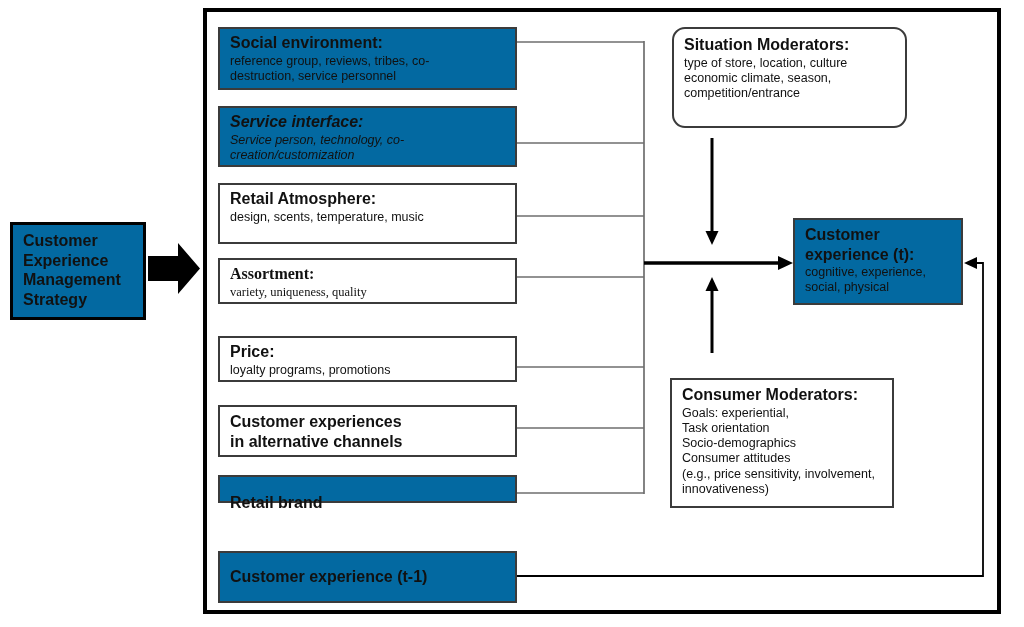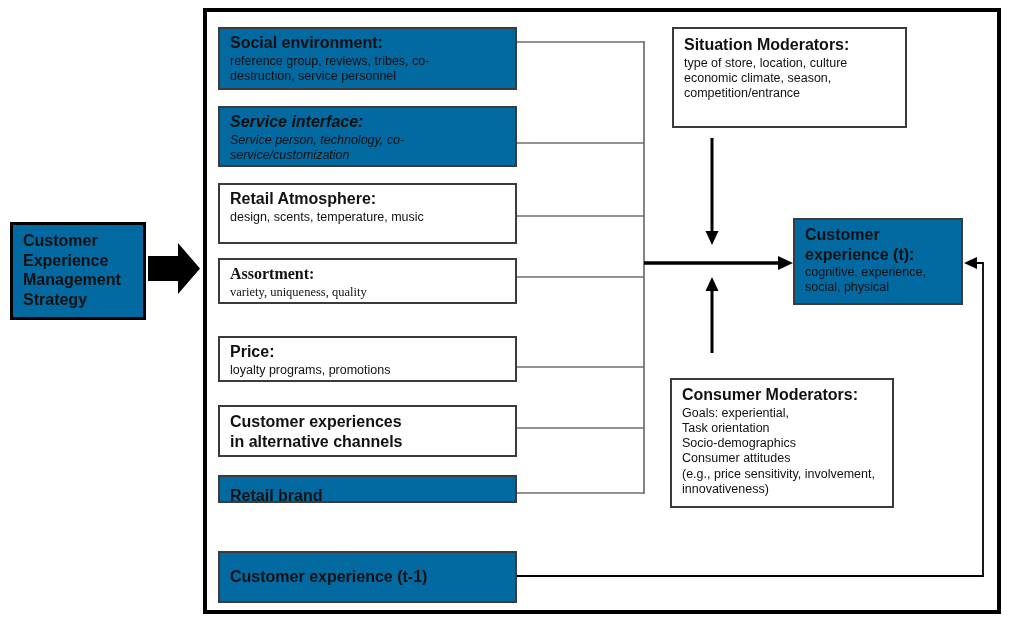--- a/index.html
+++ b/index.html
@@ -45,27 +45,27 @@
     margin-top: 1px;
   }
   
   .det { left: 218px; width: 299px; }
   #det0 { top: 27px;  height: 63px; }
   #det1 { top: 106px; height: 61px; font-style: italic; }
   #det2 { top: 183px; height: 61px; }
   #det3 { top: 258px; height: 46px; font-family: Liberation Serif, serif; }
   #det4 { top: 336px; height: 46px; }
   #det5 { top: 397px; height: 52px; padding-top: 5px; margin-top: 8px; }
-  #det6 { top: 475px; height: 28px; padding-top: 9px; }
+  #det6 { top: 475px; height: 28px; padding-top: 16px; }
   #past-box { left: 218px; top: 551px; width: 299px; height: 52px; padding-top: 14px; }
   #strategy-box {
     left: 10px; top: 222px; width: 136px; height: 98px;
     border: 3px solid #000000; padding: 6px 0 0 10px;
   }
-  #situation-box { left: 672px; top: 27px;  width: 235px; height: 101px; padding-top: 6px; }
+  #situation-box { left: 672px; top: 27px;  width: 235px; height: 101px; padding-top: 6px; border-radius: 13px; }
   #consumer-box  { left: 670px; top: 378px; width: 224px; height: 130px; padding-top: 5px; }
   #outcome-box   { left: 793px; top: 218px; width: 170px; height: 87px; padding-top: 5px; }
   #lines {
     position: absolute;
     left: 0; top: 0;
     width: 1024px; height: 627px;
     pointer-events: none;
   }
 </style>
 </head>
@@ -83,21 +83,21 @@
   </div>
 
   <div class="box gray det" id="det0">
     <span class="title">Social environment:</span>
     <span class="body">reference group, reviews, tribes, co-
 destruction,  service personnel</span>
   </div>
   <div class="box gray det" id="det1">
     <span class="title">Service interface:</span>
     <span class="body">Service person, technology, co-
-service/customization</span>
+creation/customization</span>
   </div>
   <div class="box det" id="det2">
     <span class="title">Retail Atmosphere:</span>
     <span class="body">design, scents, temperature, music</span>
   </div>
   <div class="box det" id="det3">
     <span class="title">Assortment:</span>
     <span class="body">variety, uniqueness, quality</span>
   </div>
   <div class="box det" id="det4">

